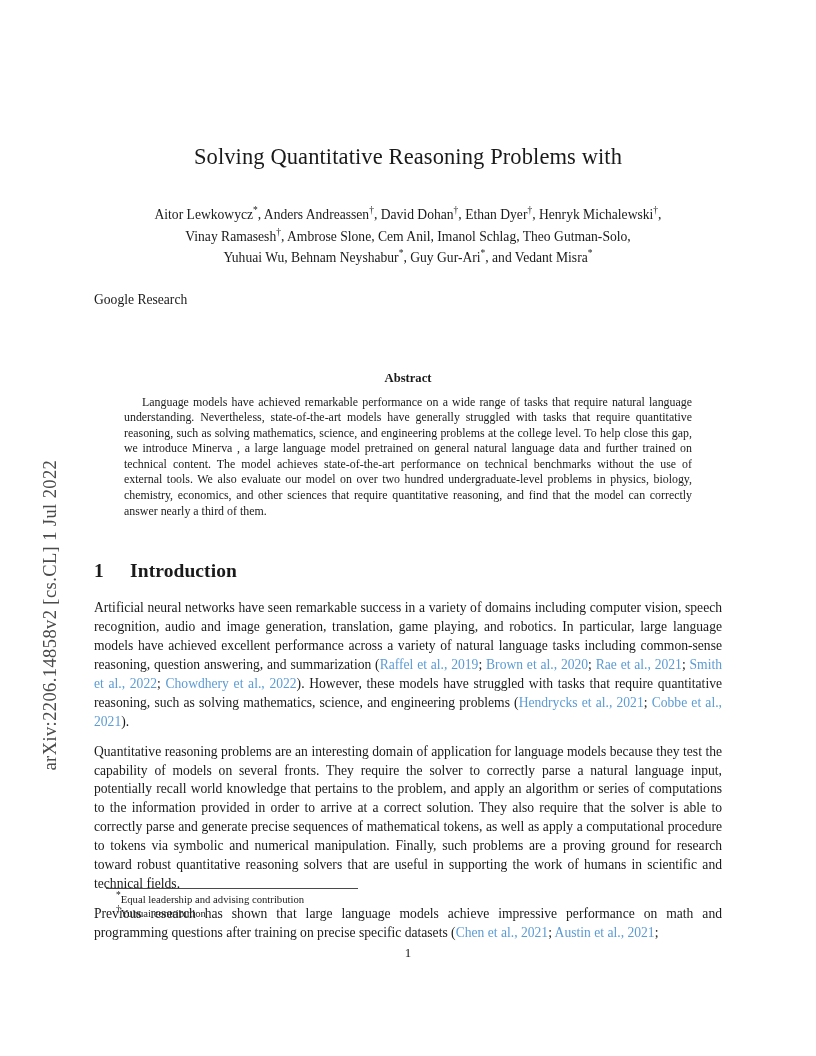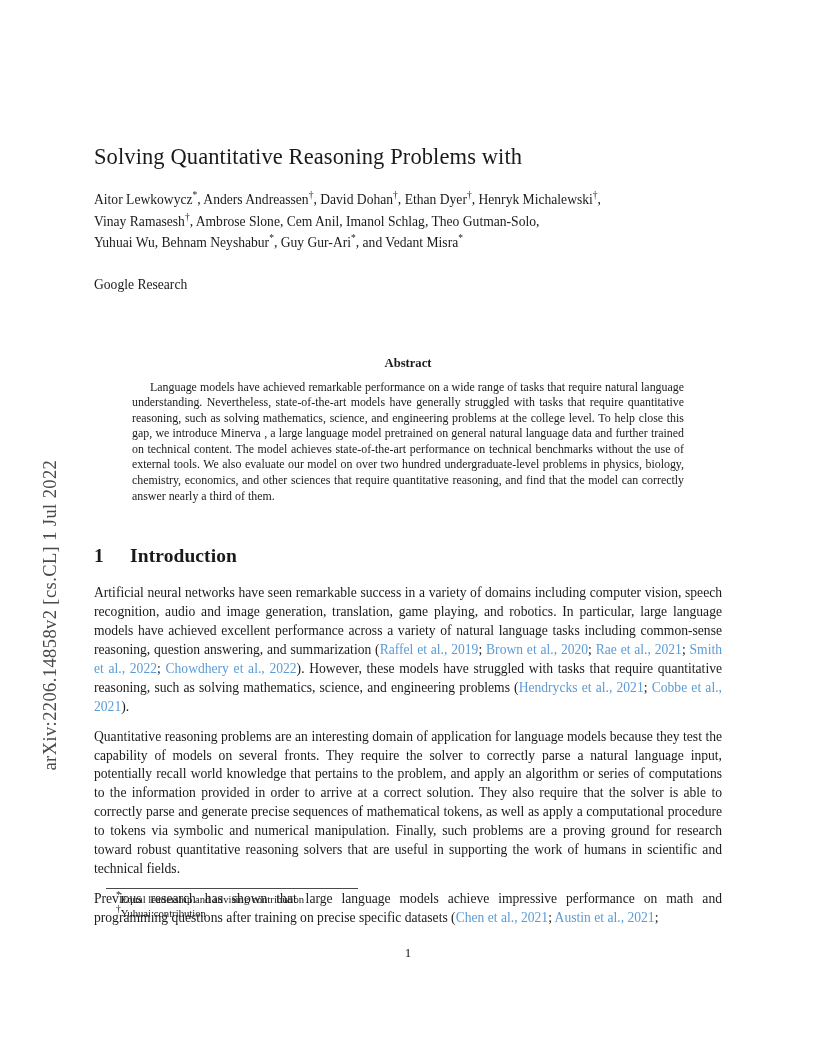--- a/index.html
+++ b/index.html
@@ -44,37 +44,37 @@
     position: absolute;
     left: 94px;
     top: 0;
     width: 628px;
     height: 1056px;
   }
 
   
   #title-block {
     margin-top: 143px;
-    text-align: left;
+    text-align: center;
   }
   .paper-title {
     font-size: 22.5px;
     line-height: 28px;
     font-weight: normal;
     margin: 0;
     letter-spacing: 0.1px;
   }
   .paper-title .line2 {
     display: block;
   }
 
   
   #authors-block {
-    margin-top: 18px;
-    text-align: left;
+    margin-top: 33px;
+    text-align: center;
     font-size: 13.6px;
     line-height: 21.5px;
   }
   #authors-block .author-line {
     display: block;
     white-space: nowrap;
   }
   sup.mark {
     font-size: 9.5px;
     vertical-align: super;
@@ -97,21 +97,21 @@
     text-align: center;
     font-weight: bold;
     font-size: 12.6px;
     margin: 0 0 9px 0;
   }
   .abstract-text {
     font-size: 11.9px;
     line-height: 15.6px;
     text-align: justify;
     text-indent: 18px;
-    margin: 8px;
+    margin: 0;
     hyphens: none;
   }
 
   
   #intro-section {
     margin-top: 41px;
   }
   .section-heading {
     font-size: 19.5px;
     font-weight: bold;

